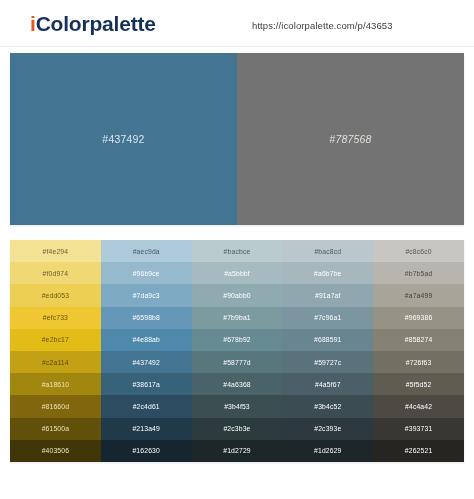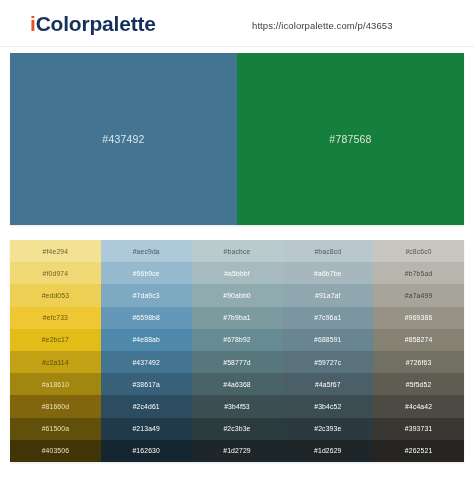--- a/index.html
+++ b/index.html
@@ -129,21 +129,21 @@
     <div class="logo">
       <span class="logo-i">i</span><span class="logo-rest">Colorpalette</span>
     </div>
     <div class="url">https://icolorpalette.com/p/43653</div>
   </div>
 
   <div class="palette-strip">
       <div class="strip-swatch" style="background: rgb(67, 116, 146);">
         <span class="strip-label" style="color: rgb(220, 231, 238);">#437492</span>
       </div>
-      <div class="strip-swatch" style="background: #15803d;">
+      <div class="strip-swatch" style="background: #737373; font-style: italic;">
         <span class="strip-label" style="color: rgb(226, 224, 218);">#787568</span>
       </div>
     </div>
 
   <div class="grid">
       <div class="grid-row">
         <div class="grid-cell" style="background: rgb(244, 226, 148);">
           <span class="cell-label" style="color: rgb(107, 96, 57);">#f4e294</span>
         </div>
         <div class="grid-cell" style="background: rgb(174, 201, 218);">

